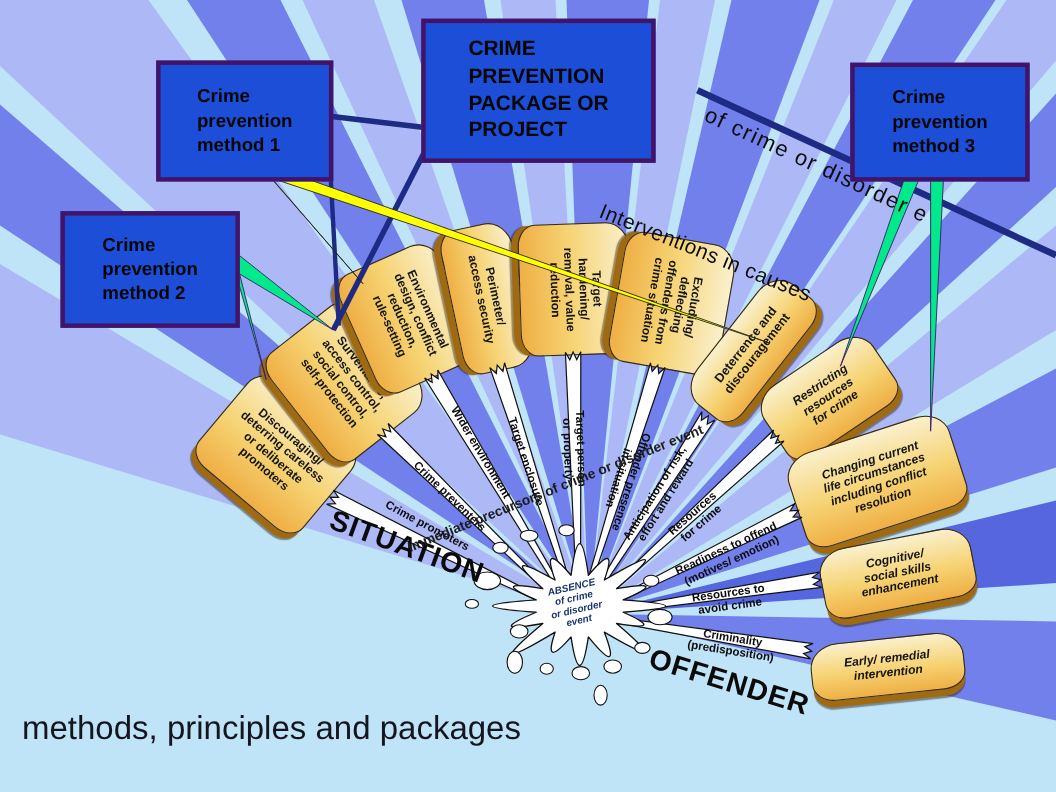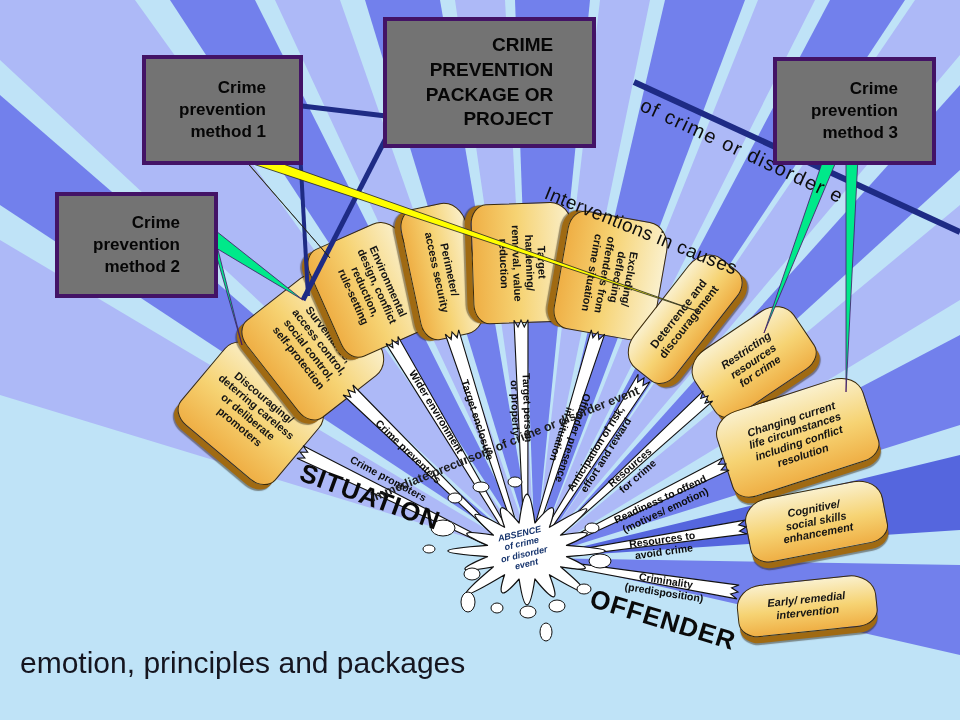--- a/index.html
+++ b/index.html
@@ -20,22 +20,22 @@
   .spoke-label{position:absolute;z-index:4;font-weight:bold;font-size:10.5px;color:#0c0c0c;
                white-space:pre-line;text-align:center;line-height:1.12;}
   .zone-label{position:absolute;z-index:4;font-size:26px;font-weight:bold;color:#0a0a0a;
               letter-spacing:1px;white-space:nowrap;}
   .overlay-text{position:absolute;z-index:4;font-size:12.5px;font-weight:bold;color:#1c1c1c;
                 white-space:nowrap;}
   .stripe-text{position:absolute;z-index:4;font-size:19px;color:#0d0d0d;white-space:nowrap;
                letter-spacing:.5px;}
   .center-label{position:absolute;z-index:4;font-size:9px;font-weight:bold;font-style:italic;
                 color:#17356E;text-align:center;white-space:pre-line;line-height:1.15;}
-  .gbox{position:absolute;z-index:5;background:#737373;border:4px solid #431366;
-        display:flex;align-items:center;justify-content:center;text-align:right;
+  .gbox{position:absolute;z-index:5;background:#1d4ed8;border:4px solid #431366;
+        display:flex;align-items:center;justify-content:center;text-align:left;
         font-weight:bold;color:#060606;white-space:pre-line;line-height:1.3;}
   .slide-title{position:absolute;z-index:6;font-size:30px;color:#15151F;white-space:nowrap;}
 </style>
 </head>
 <body>
 
 <div class="stage">
 
   <svg id="scene" class="layer" width="960" height="720">
       <polygon points="535,558 0,240 0,395" fill="#ADB9F7"></polygon>
@@ -194,15 +194,15 @@
   <div class="gbox" style="left:142px;top:55px;width:153px;height:102px;font-size:17px">Crime
 prevention
 method 1</div>
   <div class="gbox" style="left:55px;top:192px;width:155px;height:98px;font-size:17px">Crime
 prevention
 method 2</div>
   <div class="gbox" style="left:773px;top:57px;width:155px;height:100px;font-size:17px">Crime
 prevention
 method 3</div>
 
-  <div class="slide-title" style="left:20px;top:646px">emotion, principles and packages</div>
+  <div class="slide-title" style="left:20px;top:646px">methods, principles and packages</div>
 
 </div>
 
 </body></html>

